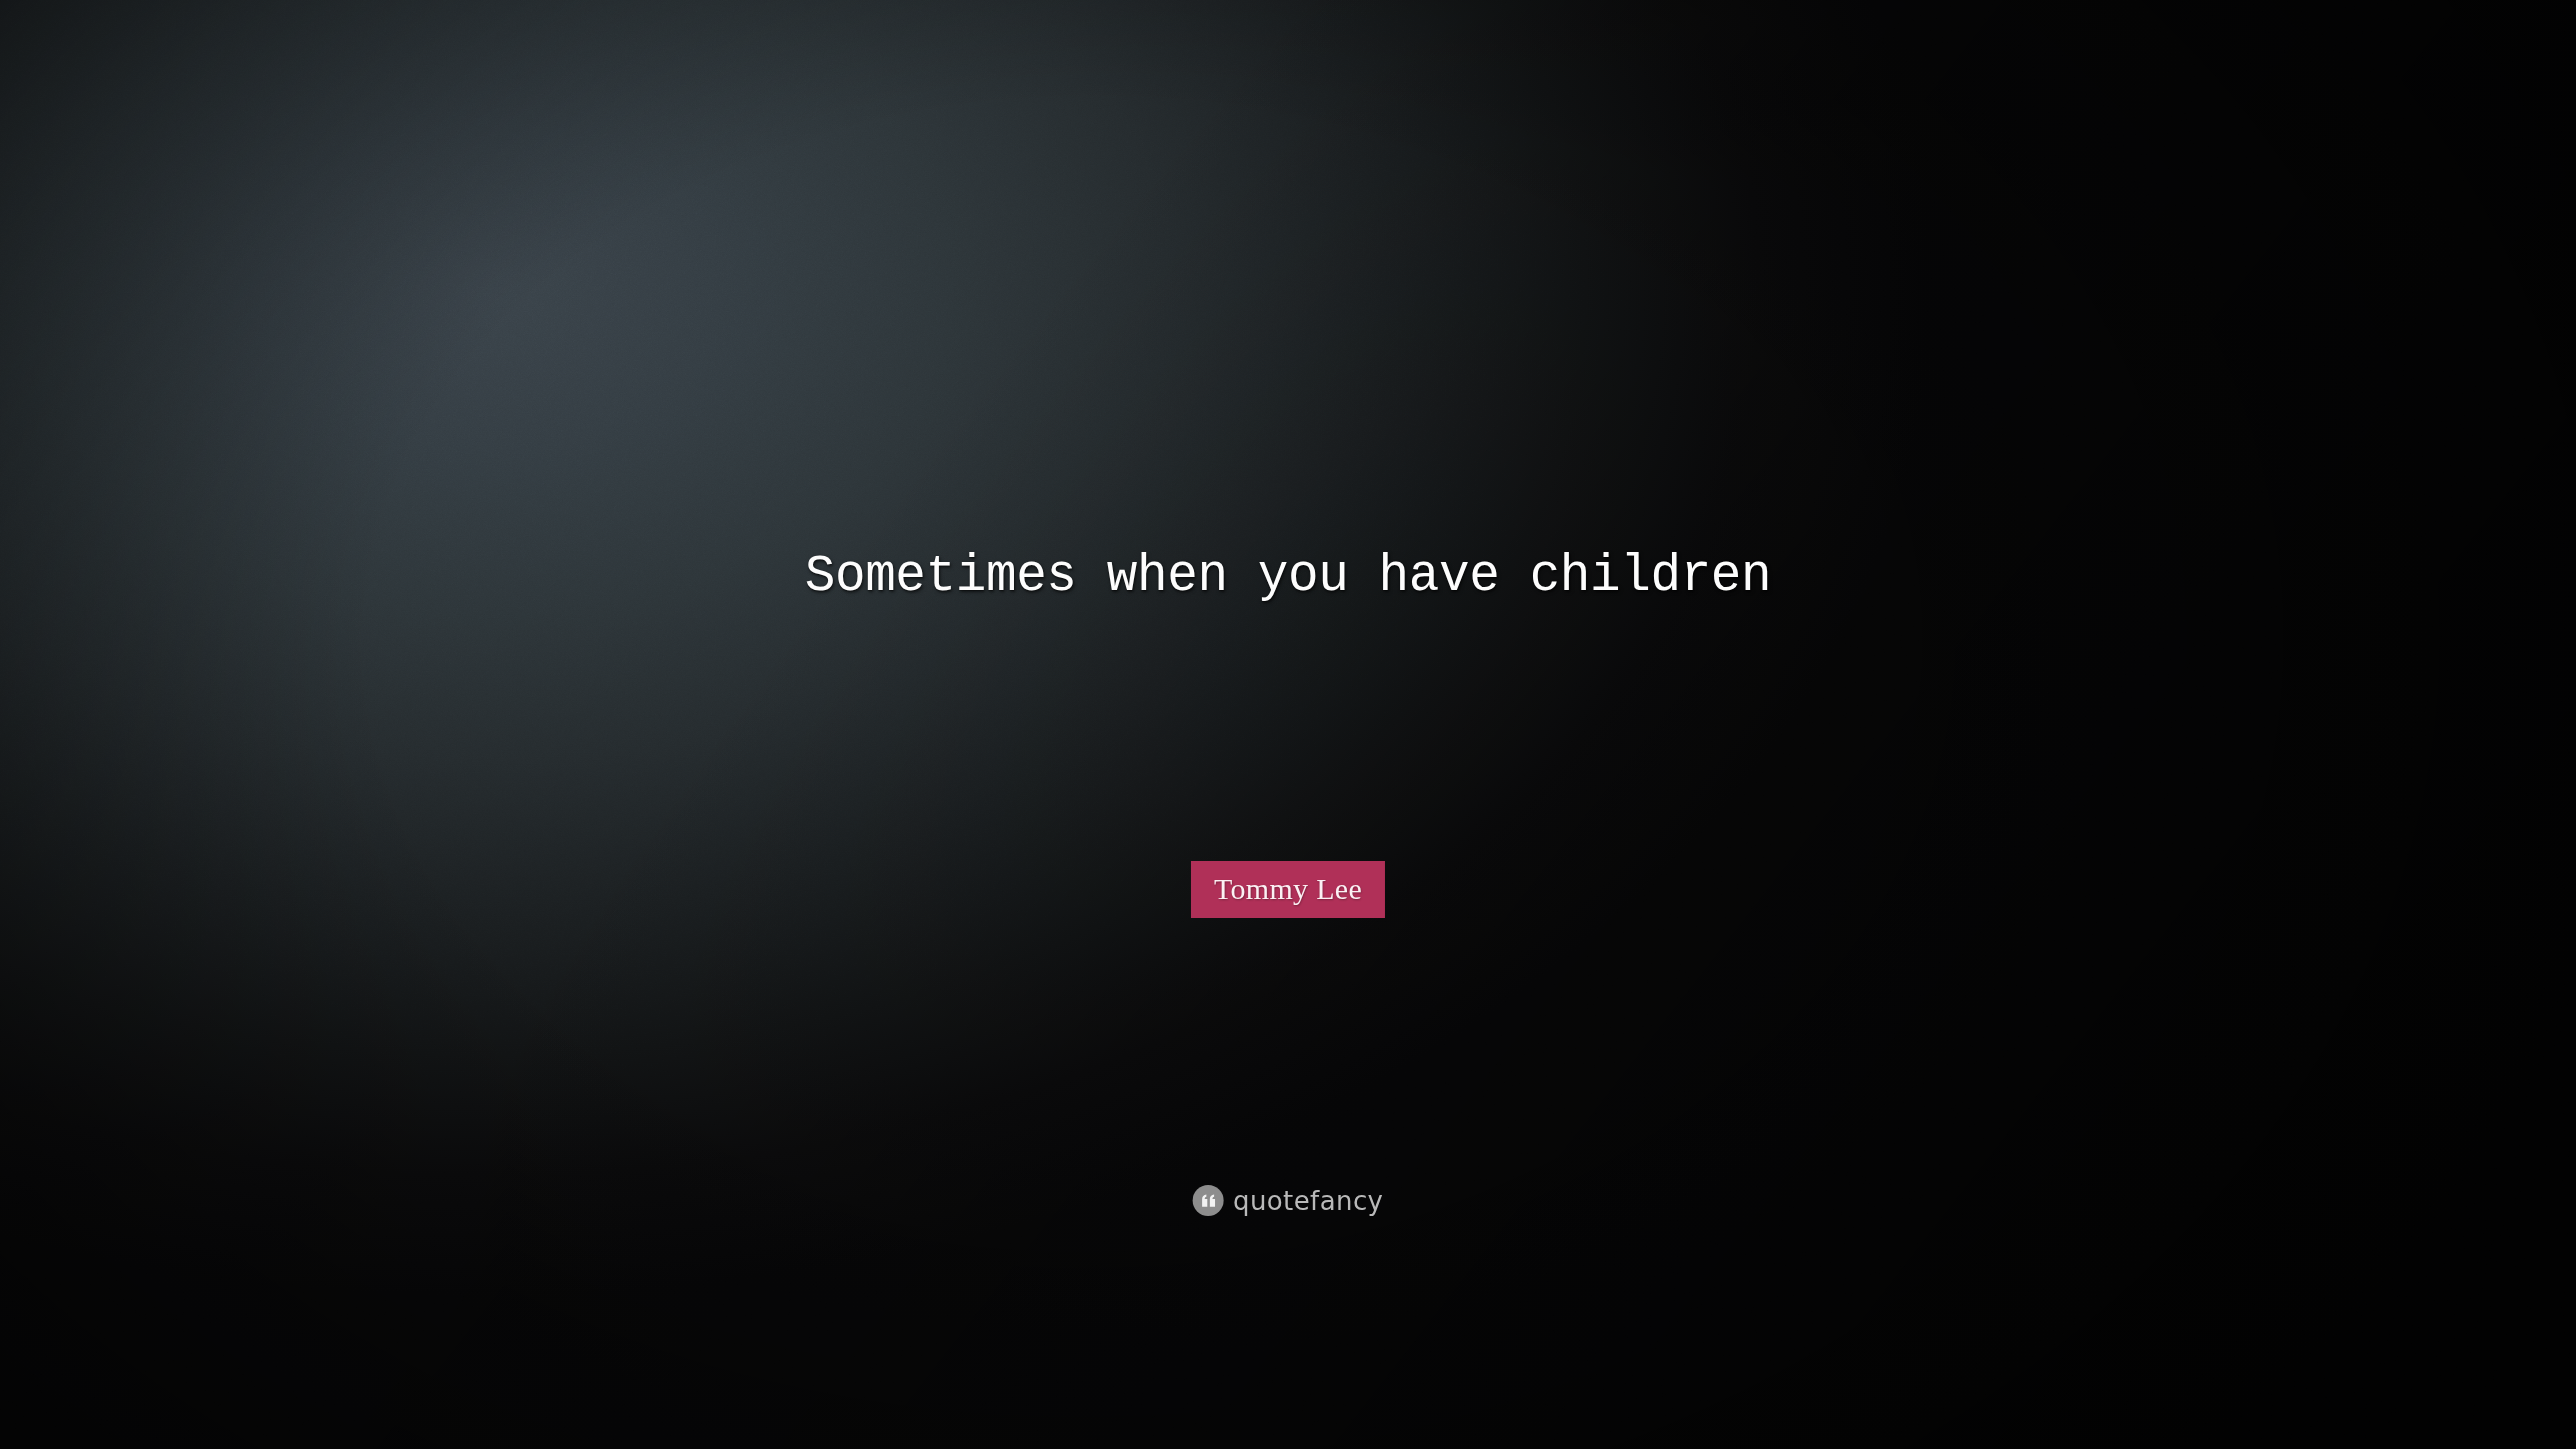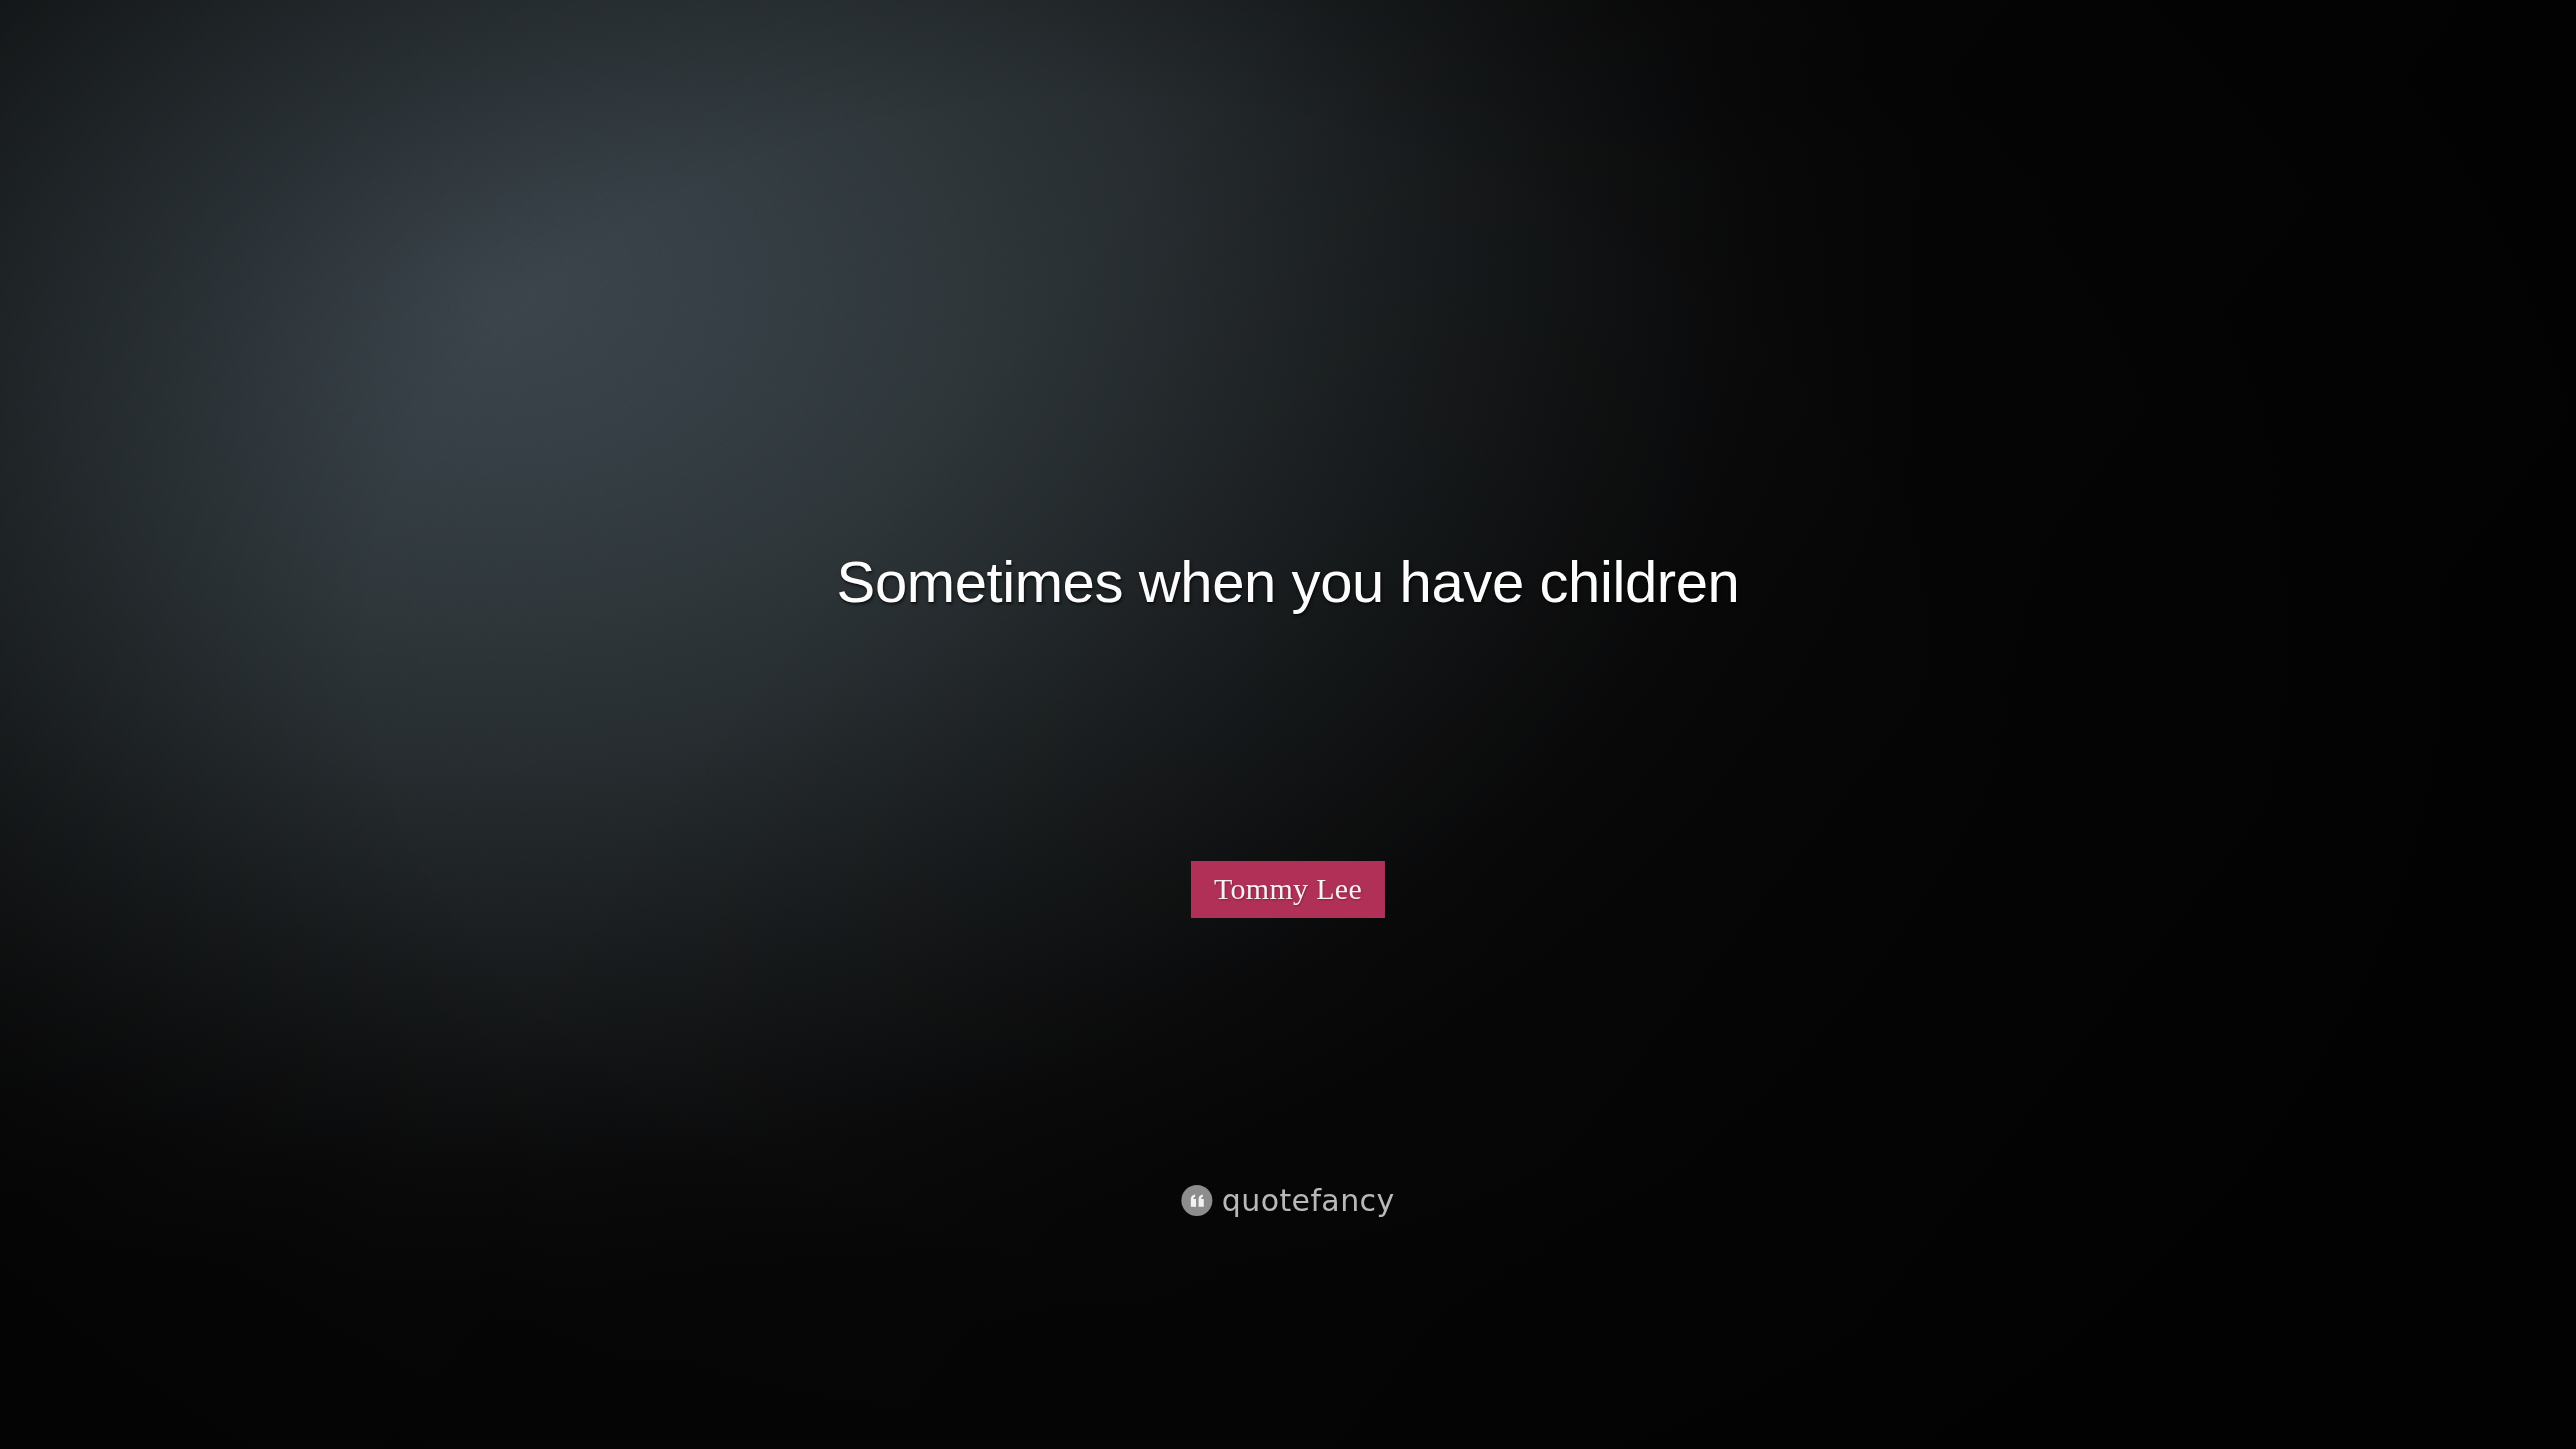--- a/index.html
+++ b/index.html
@@ -87,23 +87,23 @@
     top: 541px;
     left: 0;
     right: 0;
     text-align: center;
     padding: 0 201px;
     box-sizing: border-box;
   }
 
   .quote-line {
     display: block;
-    font-family: Liberation Sans, sans-serif;
+    font-family: Liberation Mono, monospace;
     font-weight: 400;
-    font-size: 58px;
+    font-size: 51px;
     line-height: 1.40;
     letter-spacing: -0.4px;
     color: #fdfdfd;
     text-shadow:
       1.3px 2px 3.4px rgba(0,0,0,0.58),
       0 0.7px 1.3px rgba(0,0,0,0.40);
     white-space: nowrap;
   }
 
   .author-badge {
@@ -145,21 +145,21 @@
     align-items: center;
     justify-content: center;
     flex: 0 0 auto;
   }
 
   .brand-mark svg { display: block; }
 
   .brand-word {
     font-family: "DejaVu Sans", "Liberation Sans", sans-serif;
     font-weight: 400;
-    font-size: 30px;
+    font-size: 26px;
     line-height: 1;
     letter-spacing: 0.4px;
     color: #b9b9b9;
   }
 </style>
 </head>
 <body>
 
 <div id="poster">
 

